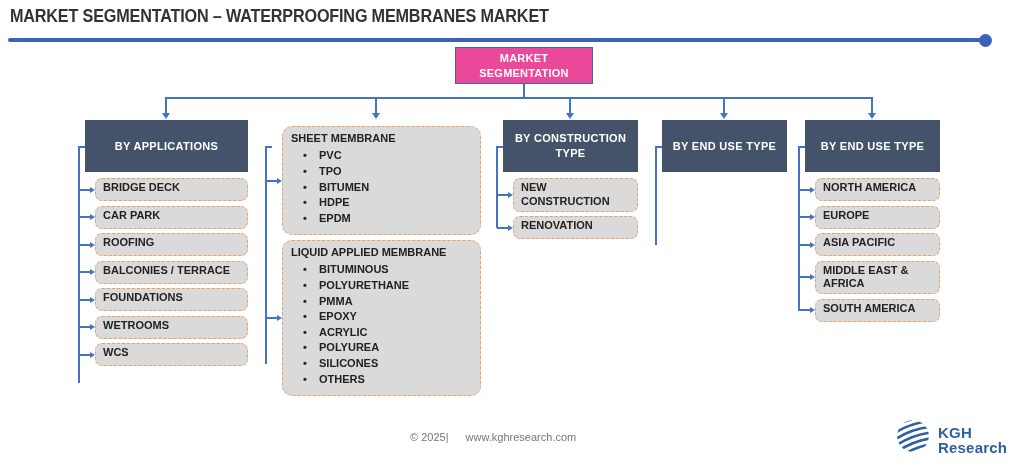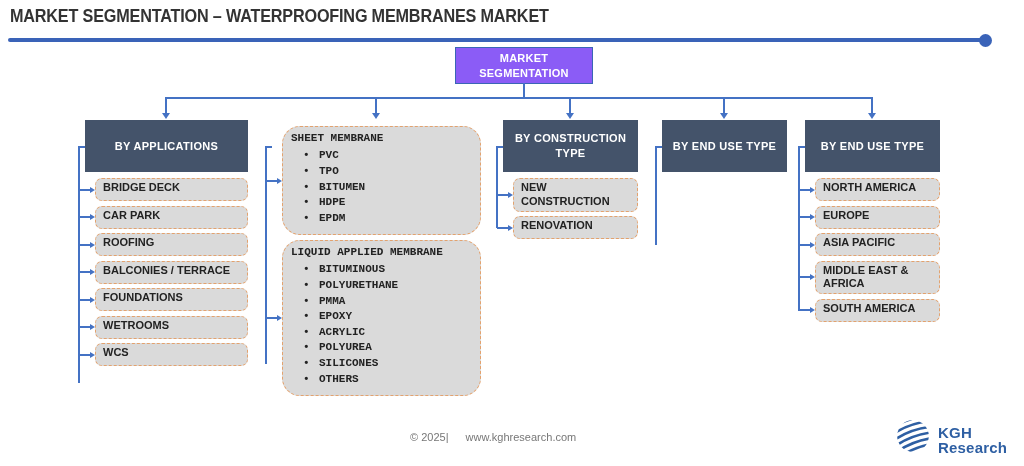--- a/index.html
+++ b/index.html
@@ -18,21 +18,21 @@
     position:absolute;left:8px;top:38px;width:980px;height:4px;
     background:#3A63B8;border-radius:2px;
   }
   .title-rule .dot{
     position:absolute;right:-4px;top:-4.5px;width:13px;height:13px;
     border-radius:50%;background:#3A63B8;
   }
   
   .root-box{
     position:absolute;left:455px;top:47px;width:138px;height:37px;
-    background:#8b5cf6;border:1px solid #3a66b5;color:#ffffff;
+    background:#ec4899;border:1px solid #3a66b5;color:#ffffff;
     font-size:11px;font-weight:700;line-height:1.3;letter-spacing:0.2px;
     display:flex;align-items:center;justify-content:center;text-align:center;
     box-sizing:border-box;padding:2px 18px;
   }
   
   .tline{position:absolute;background:#4472C4;}
   .stub{left:523px;top:83px;width:2px;height:15px;}
   .hline{left:166px;top:97px;width:706px;height:2px;}
   .drop{position:absolute;top:97px;width:2px;height:16px;background:#4472C4;}
   .drop::after{
@@ -67,21 +67,21 @@
   }
   .item::before{
     content:'';position:absolute;left:-17px;top:50%;width:12px;height:2px;
     background:#4472C4;transform:translateY(-50%);
   }
   .item::after{
     content:'';position:absolute;left:-6px;top:50%;transform:translateY(-50%);
     border-top:3.5px solid transparent;border-bottom:3.5px solid transparent;
     border-left:5px solid #4472C4;
   }
-  .item.group{display:block;border-radius:18px;padding:4px 8px 6px;font-family:Liberation Mono, monospace;}
+  .item.group{display:block;border-radius:10px;padding:4px 8px 6px;}
   .group-title{font-size:11px;font-weight:700;color:#222222;line-height:1.4;}
   .bullets{margin:2px;padding:0;list-style:none;}
   .bullets li{
     position:relative;font-size:11px;font-weight:700;color:#222222;
     line-height:1.42;padding-left:26px;
   }
   .bullets li::before{content:'\2022';position:absolute;left:10px;}
   
   .footer{position:absolute;left:410px;top:431px;font-size:11px;color:#777777;}
   .footer .web{margin-left:14px;text-align:right;}

